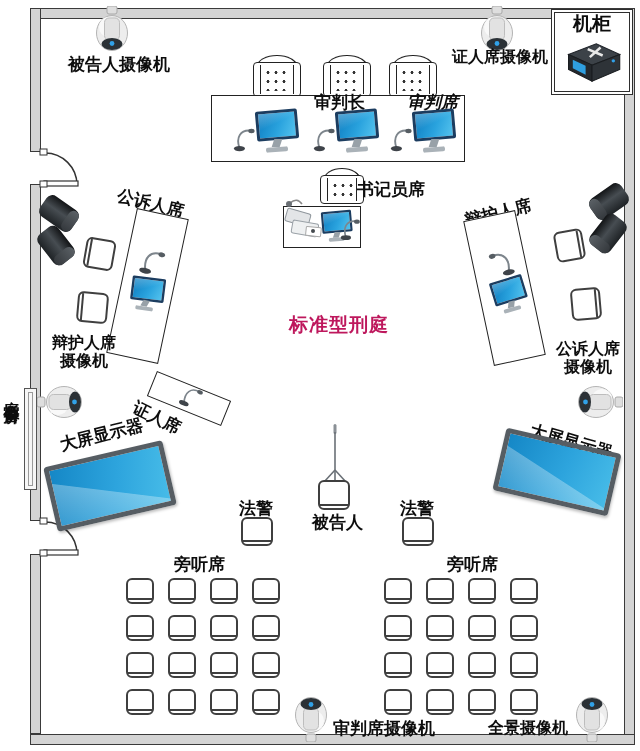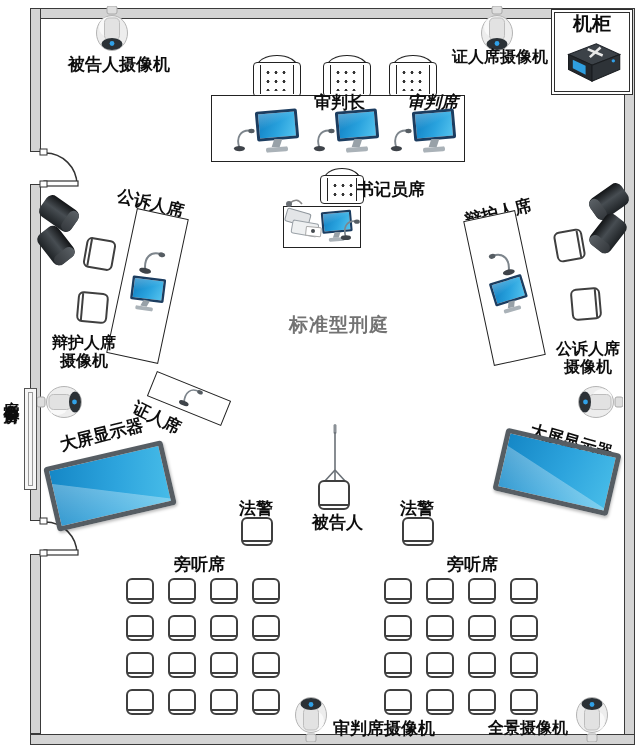--- a/index.html
+++ b/index.html
@@ -5,21 +5,21 @@
   html,body{margin:0;padding:0;background:#fff;}
   #stage{position:relative;width:640px;height:751px;background:#fff;overflow:hidden;
          font-family:"DejaVu Sans","Liberation Sans",sans-serif;color:#111;}
   .abs{position:absolute;}
   
   .wall{position:absolute;background:#d4d4d4;border:1.5px solid #3a3a3a;box-sizing:border-box;}
   
   .lbl{position:absolute;font-weight:bold;font-size:17px;line-height:1.15;white-space:nowrap;color:#0d0d0d;}
   .lbl.sm{font-size:16px;}
   .lbl.two-line{white-space:pre-line;text-align:center;}
-  .lbl.title{font-size:19px;color:#737373;letter-spacing:1px;}
+  .lbl.title{font-size:19px;color:#be185d;letter-spacing:1px;}
   .lbl.vert{writing-mode:vertical-rl;letter-spacing:2px;font-size:16px;white-space:normal;}
   
   .armchair{position:absolute;width:48px;height:42px;}
   .armchair .back{position:absolute;left:4px;right:4px;top:0;height:11px;border:1.5px solid #222;
                   border-radius:50% 50% 0 0/100% 100% 0 0;background:#fff;box-sizing:border-box;}
   .armchair .seat{position:absolute;left:0;right:0;top:7px;bottom:0;border:1.5px solid #222;
                   border-radius:4px;background:#fff;box-sizing:border-box;}
   .armchair .seat::before{content:"";position:absolute;top:2px;bottom:2px;left:6px;right:6px;
                   border-left:1.5px solid #222;border-right:1.5px solid #222;}
   .armchair .seat::after{content:"";position:absolute;inset:5px 10px;

